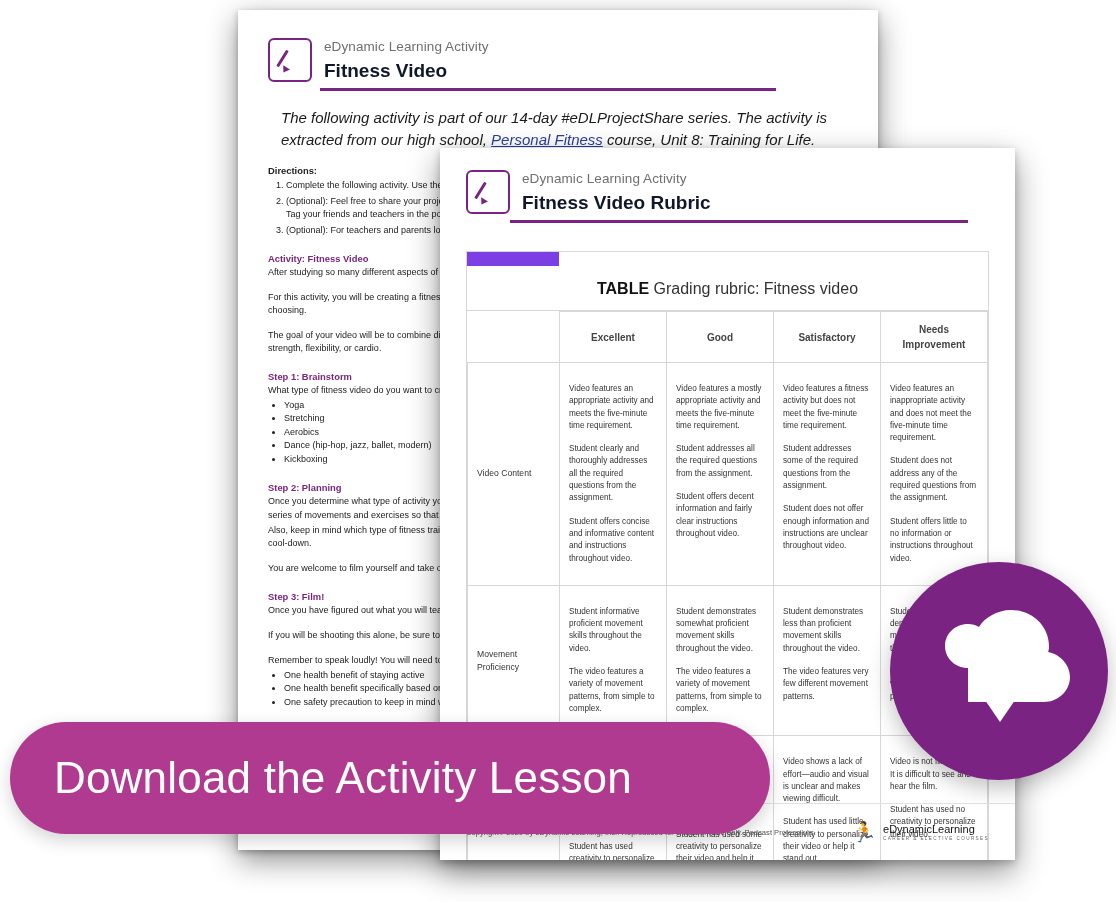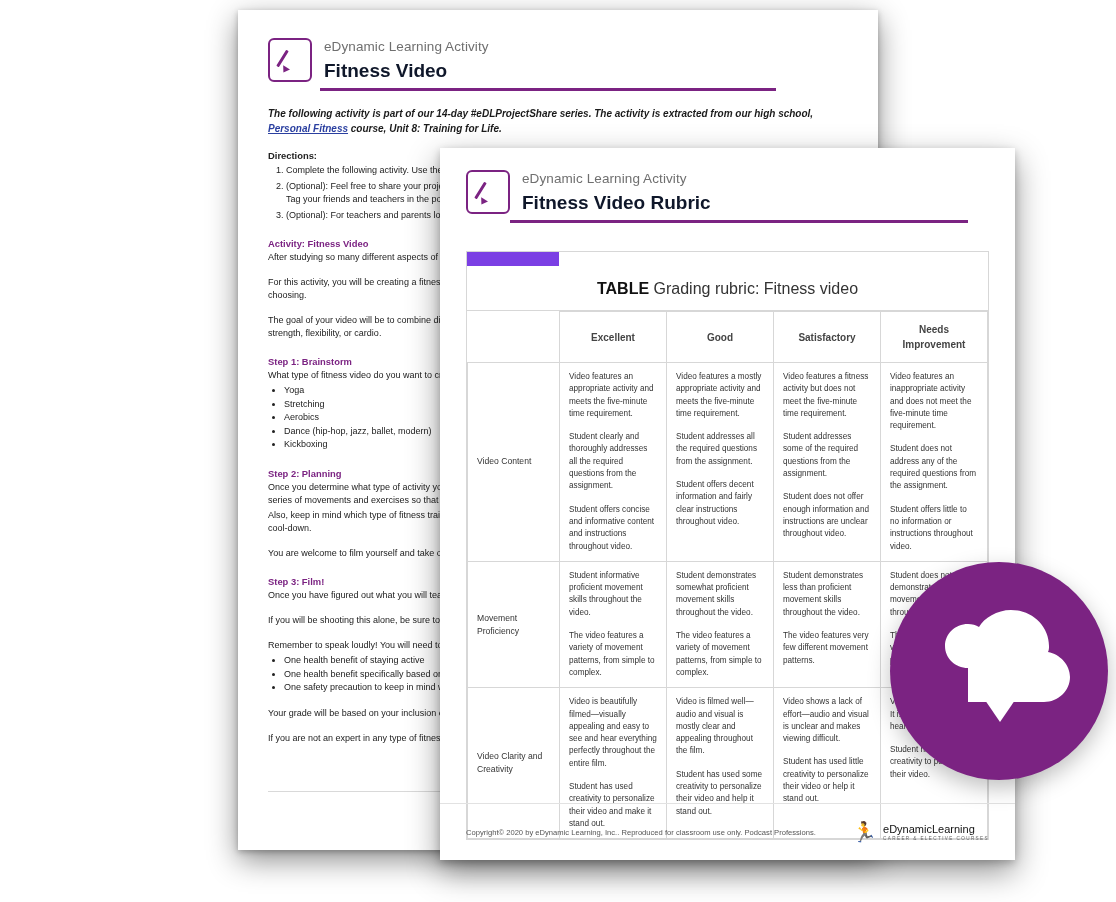--- a/index.html
+++ b/index.html
@@ -32,22 +32,22 @@
   .brand-mark:after{
     content:"";position:absolute;left:11px;top:27px;border-left:4px solid transparent;
     border-right:4px solid transparent;border-top:6px solid #7b2382;transform:rotate(32deg);
   }
   .brand-text .line1{font-size:13.5px;color:#6f6f6f;letter-spacing:.1px;}
   .brand-text .line2{font-size:19px;color:#0f172a;font-weight:bold;margin-top:6px;}
   .rule{height:3px;background:#7b2382;margin:8px 0 0 0;}
   .doc-back .rule{width:456px;margin-left:52px;margin-top:6px;}
 
   .intro{
-    font-size:10px;font-weight:bold;font-style:italic;line-height:1.45;
-    margin-top:16px;color:#1b1b1b;
+    font-size:15px;font-weight:normal;font-style:italic;line-height:1.45;
+    margin-top:16px;color:#1b1b1b;margin-left:13px;
   }
   .intro a{color:#2a3fa0;text-decoration:underline;font-style:italic;}
 
   .h-small{font-size:9.4px;font-weight:bold;margin-top:14px;}
   ol.dir{margin:3px 0 0 0;padding-left:18px;font-size:9px;line-height:1.45;}
   ol.dir li{margin-bottom:3px;}
 
   .sec-title{color:#7b2382;font-size:9.4px;font-weight:bold;margin-top:16px;}
   .body-p{font-size:9px;line-height:1.45;margin-top:2px;}
   .body-p.gap{margin-top:12px;}
@@ -68,21 +68,21 @@
   .doc-front .rule{width:458px;margin-left:44px;margin-top:6px;height:3px;}
 
   .tbl-wrap{margin-top:28px;border:1px solid #d7d7d7;}
   .tbl-accent{width:92px;height:14px;background:#7b3fe4;}
   .tbl-title{
     font-size:16px;padding:14px 16px 12px 16px;color:#333;border-bottom:1px solid #d7d7d7;text-align:center;
   }
   .tbl-title b{font-weight:bold;color:#111;}
   table.rubric{border-collapse:collapse;width:100%;table-layout:fixed;}
   table.rubric th,table.rubric td{
-    border:1px solid #d7d7d7;vertical-align:top;padding:8px 9px;
+    border:1px solid #d7d7d7;vertical-align:top;padding:20px 9px;
     font-size:8.2px;line-height:1.5;color:#333;
   }
   table.rubric th{
     text-align:center;font-size:10px;font-weight:bold;color:#444;
     vertical-align:middle;padding:10px 6px;
   }
   table.rubric th.blank{border-top:none;border-left:none;}
   table.rubric td.rowhead{
     font-size:8.6px;color:#333;vertical-align:middle;
   }
@@ -286,20 +286,23 @@
       <div class="logo">
         <div class="logo-mark">🏃</div>
         <div>
           <div class="logo-t1"><b>eDynamic</b><span>Learning</span></div>
           <div class="logo-t2">CAREER &amp; ELECTIVE COURSES</div>
         </div>
       </div>
     </div>
   </div>
 
+  <div class="cta">
+    <span>Download the Activity Lesson</span>
+  </div>
 
   <div class="dlcircle"></div>
   <svg class="cloud" viewBox="0 0 140 120">
     <path fill="#ffffff" d="M38 58c-13 0-23-10-23-22s10-22 23-22c4 0 8 1 11 3C54 8 67 0 81 0c21 0 38 16 38 36 0 2 0 4-1 6 12 2 22 13 22 25 0 14-12 25-26 25H38z"></path>
     <rect x="55" y="46" width="30" height="34" fill="#ffffff"></rect>
     <polygon points="44,74 96,74 70,112" fill="#ffffff"></polygon>
   </svg>
 
 </div>
 

